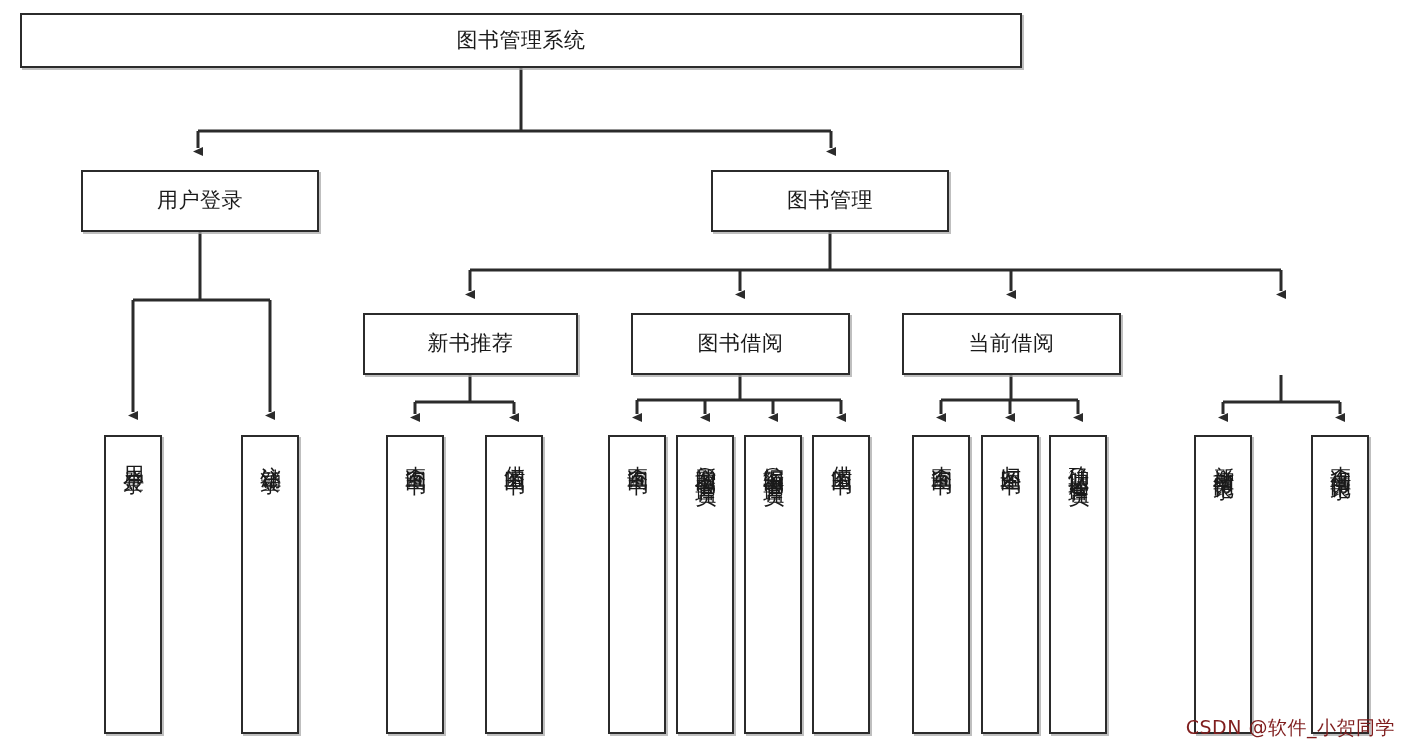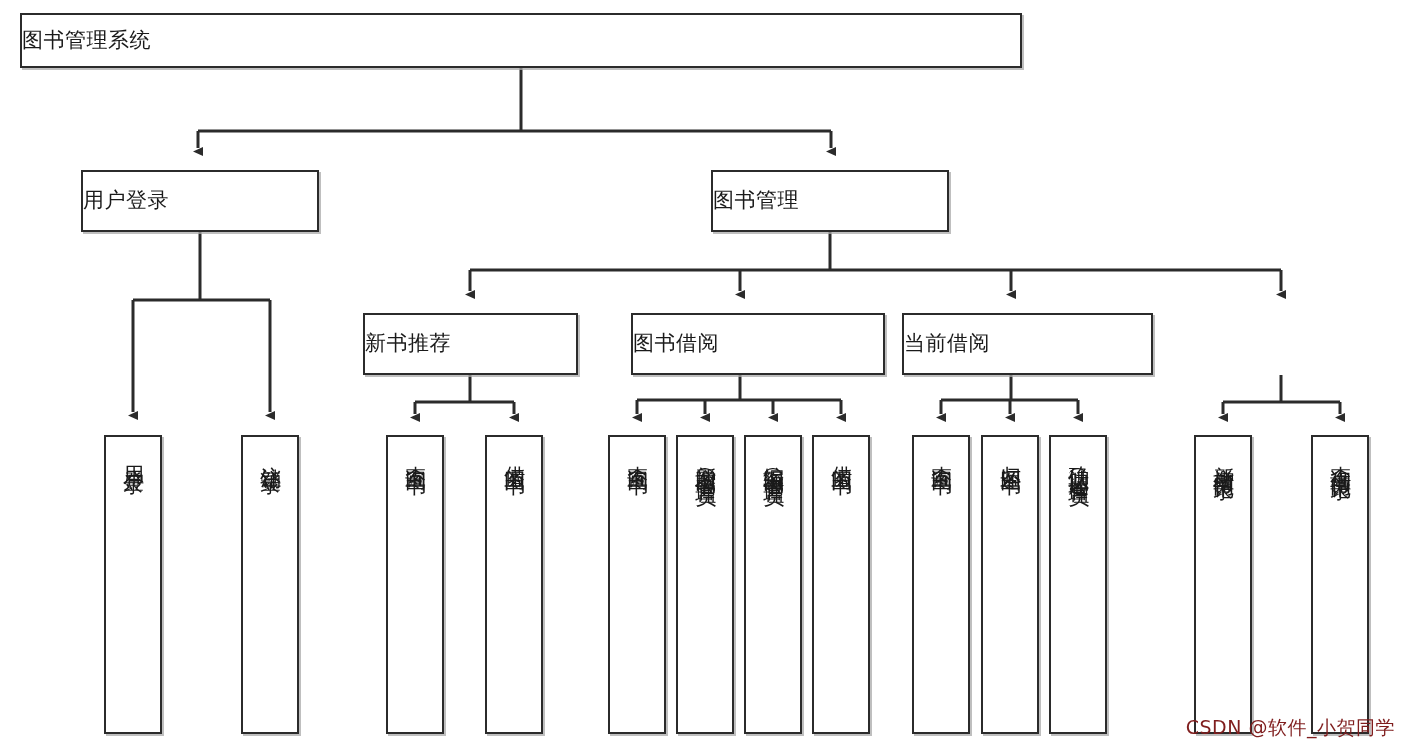--- a/index.html
+++ b/index.html
@@ -26,21 +26,21 @@
     pointer-events: none;
   }
   .node {
     position: absolute;
     box-sizing: border-box;
     background: #ffffff;
     border: 2.5px solid #2b2b2b;
     box-shadow: 2px 2px 0 rgba(170,170,170,0.75);
     display: flex;
     align-items: center;
-    justify-content: flex-start;
+    justify-content: center;
   }
   .node-label {
     color: #1a1a1a;
     font-size: 21px;
     line-height: 1.22;
     letter-spacing: 0.5px;
     text-align: center;
     white-space: nowrap;
   }
   .node.vertical {
@@ -128,24 +128,24 @@
   <div class="node" style="left:81px; top:170px; width:238px; height:62px;">
     <span class="node-label">用户登录</span>
   </div>
   <div class="node" style="left:711px; top:170px; width:238px; height:62px;">
     <span class="node-label">图书管理</span>
   </div>
 
   <div class="node" style="left:363px; top:313px; width:215px; height:62px;">
     <span class="node-label">新书推荐</span>
   </div>
-  <div class="node" style="left:631px; top:313px; width:254px; height:62px;">
+  <div class="node" style="left:631px; top:313px; width:219px; height:62px;">
     <span class="node-label">图书借阅</span>
   </div>
-  <div class="node" style="left:902px; top:313px; width:251px; height:62px;">
+  <div class="node" style="left:902px; top:313px; width:219px; height:62px;">
     <span class="node-label">当前借阅</span>
   </div>
 
   <div class="node vertical" style="left:104px; top:435px; width:58px; height:299px;">
     <span class="node-label">用户登录</span>
   </div>
   <div class="node vertical" style="left:241px; top:435px; width:58px; height:299px;">
     <span class="node-label">注销登录</span>
   </div>
 

